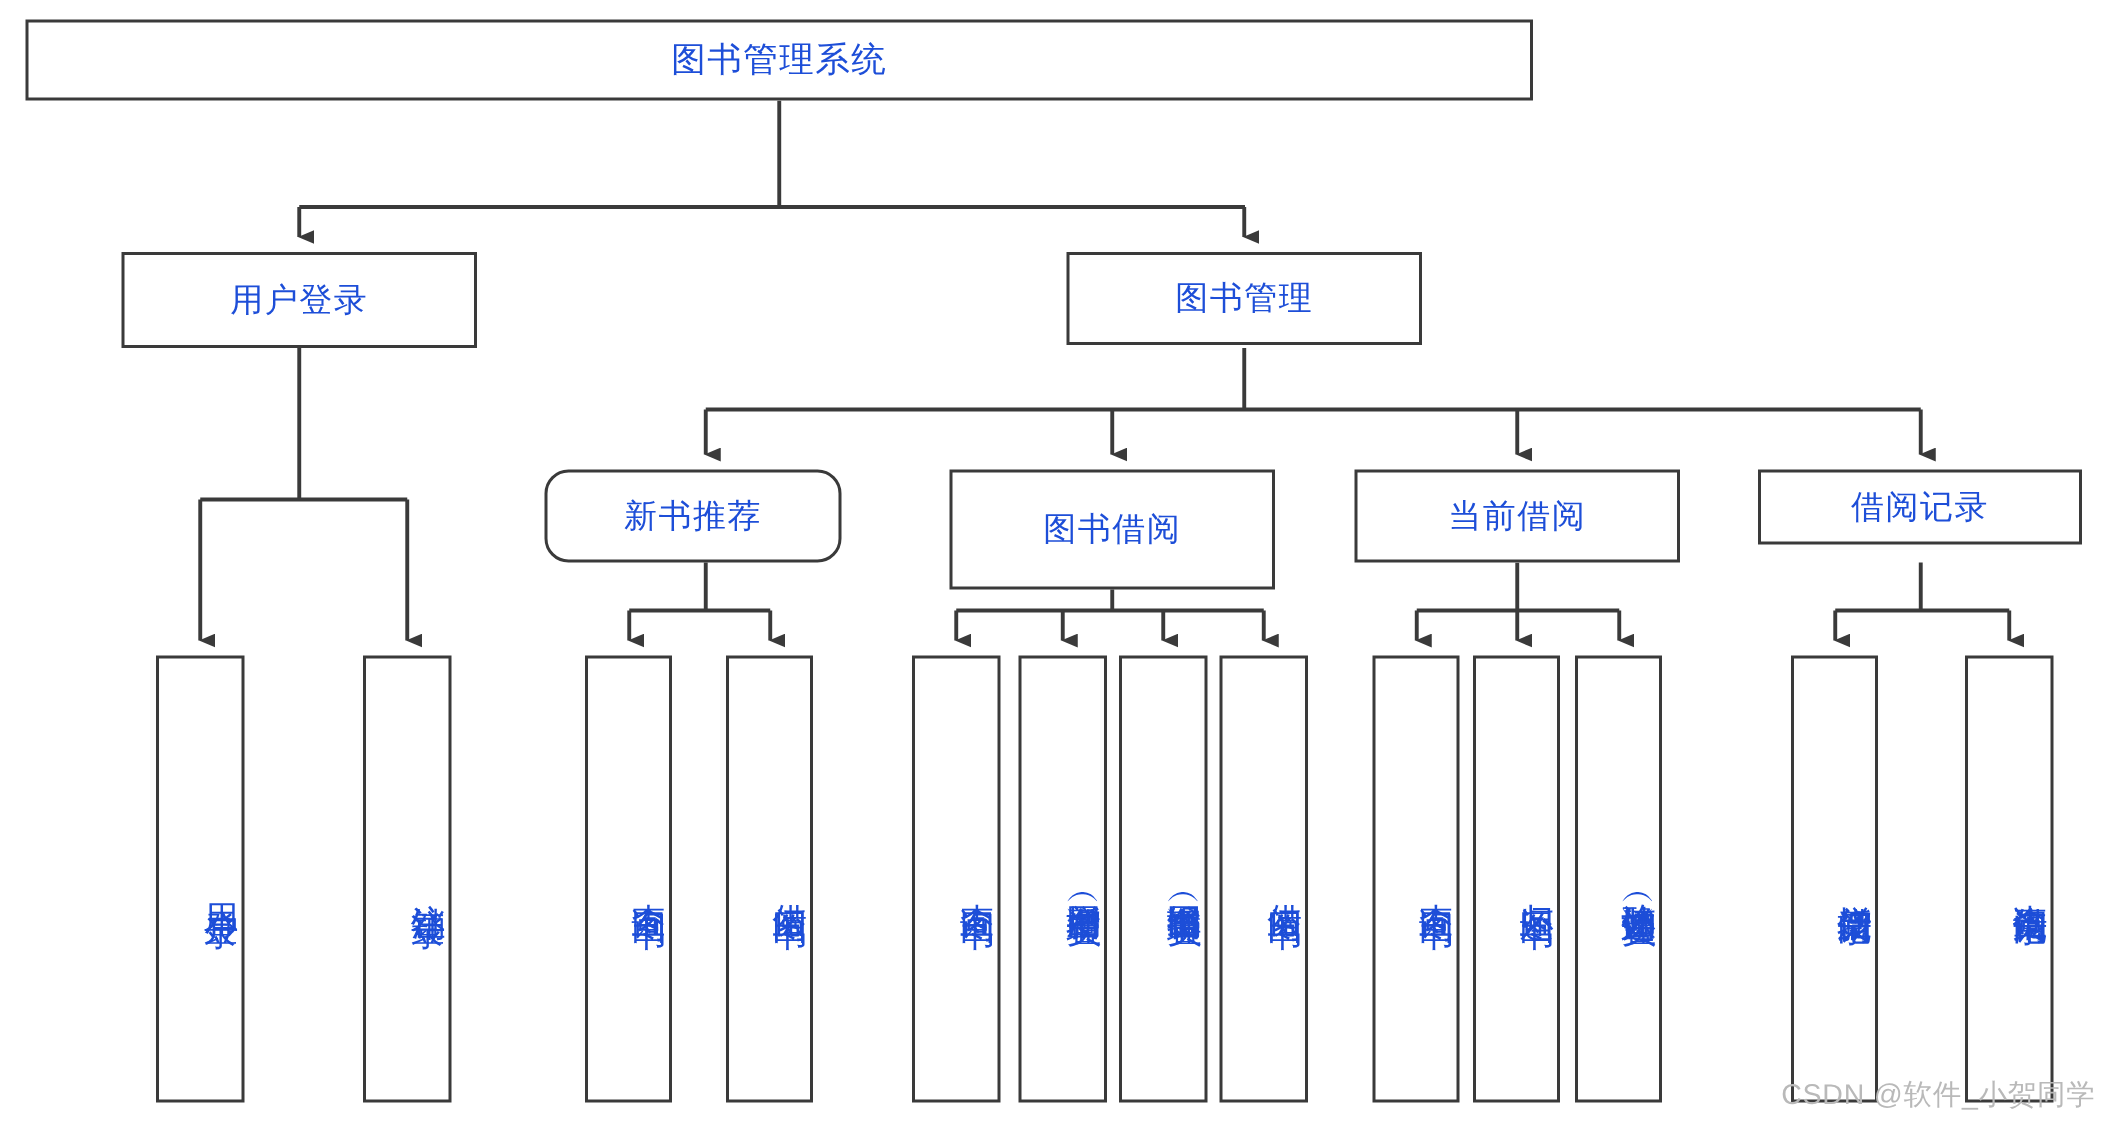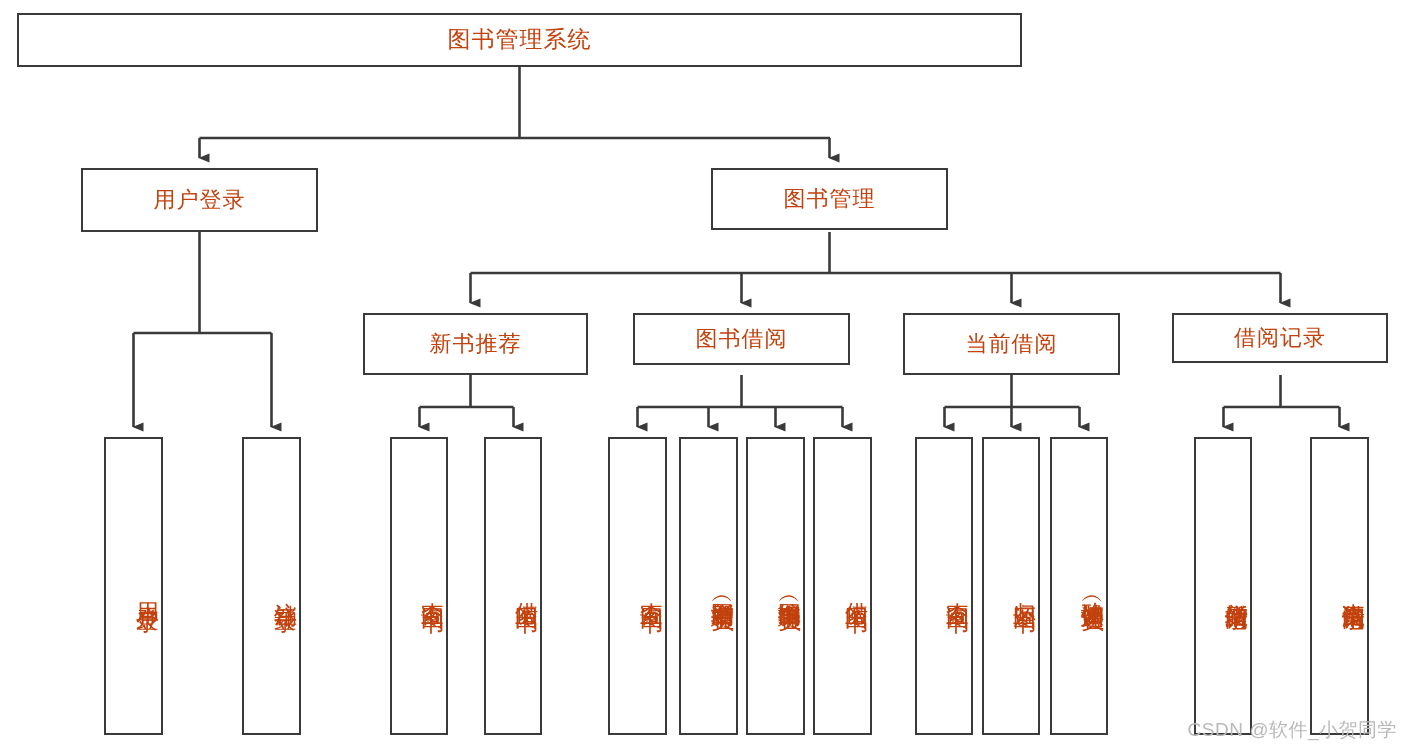--- a/index.html
+++ b/index.html
@@ -26,21 +26,21 @@
     pointer-events: none;
   }
   .node {
     position: absolute;
     box-sizing: border-box;
     background: #ffffff;
     border: 2px solid #3a3a3a;
     display: flex;
     align-items: center;
     justify-content: center;
-    color: #c2410c;
+    color: #1d4ed8;
   }
   .node.horiz {
     font-size: 22px;
     letter-spacing: 1px;
     line-height: 1.2;
   }
   .node.root {
     font-size: 23px;
   }
   .node.vert {
@@ -127,24 +127,24 @@
     <span>图书管理系统</span>
   </div>
 
   <div class="node horiz" style="left:81px;top:168px;width:237px;height:64px;">
     <span>用户登录</span>
   </div>
   <div class="node horiz" style="left:711px;top:168px;width:237px;height:62px;">
     <span>图书管理</span>
   </div>
 
-  <div class="node horiz" style="left:363px;top:313px;width:225px;height:62px;">
+  <div class="node horiz" style="left:363px;top:313px;width:198px;height:62px;border-radius:16px;">
     <span>新书推荐</span>
   </div>
-  <div class="node horiz" style="left:633px;top:313px;width:217px;height:52px;">
+  <div class="node horiz" style="left:633px;top:313px;width:217px;height:80px;">
     <span>图书借阅</span>
   </div>
   <div class="node horiz" style="left:903px;top:313px;width:217px;height:62px;">
     <span>当前借阅</span>
   </div>
   <div class="node horiz" style="left:1172px;top:313px;width:216px;height:50px;">
     <span>借阅记录</span>
   </div>
 
   <div class="node vert" style="left:104px;top:437px;width:59px;height:298px;">

